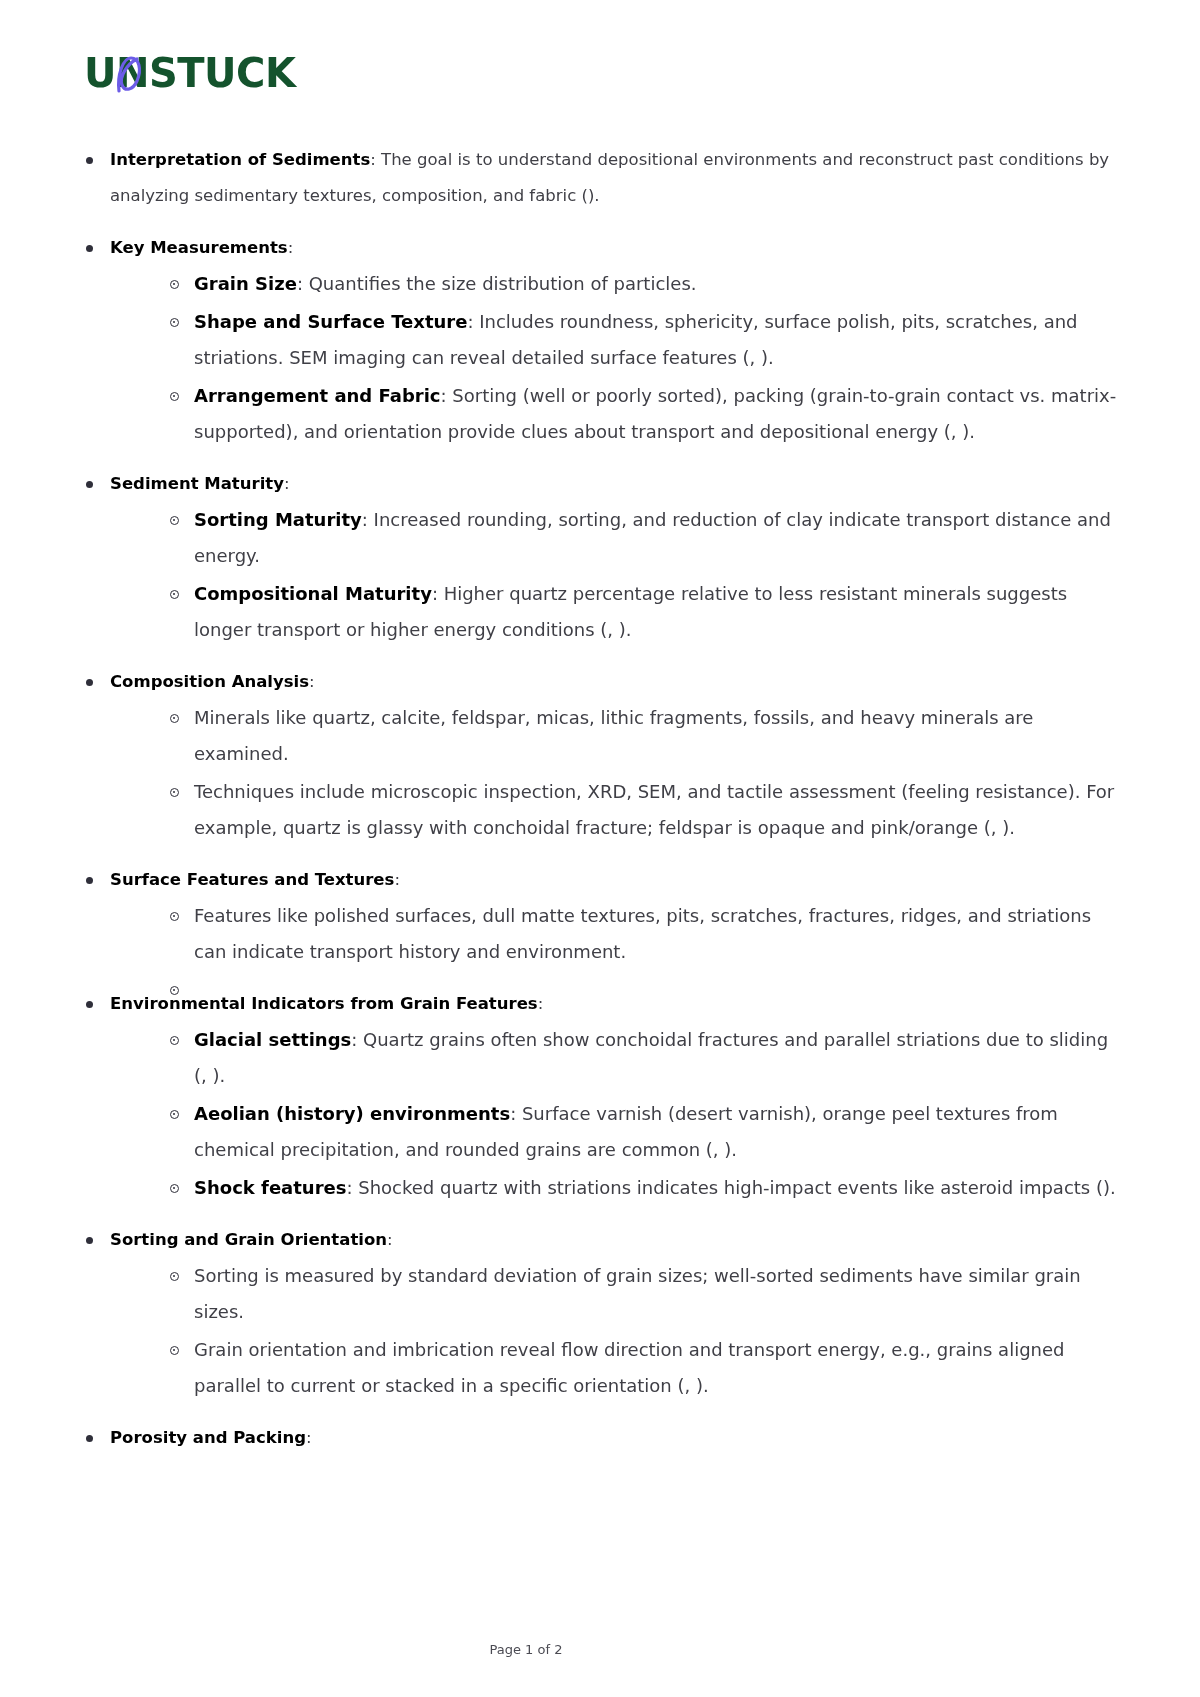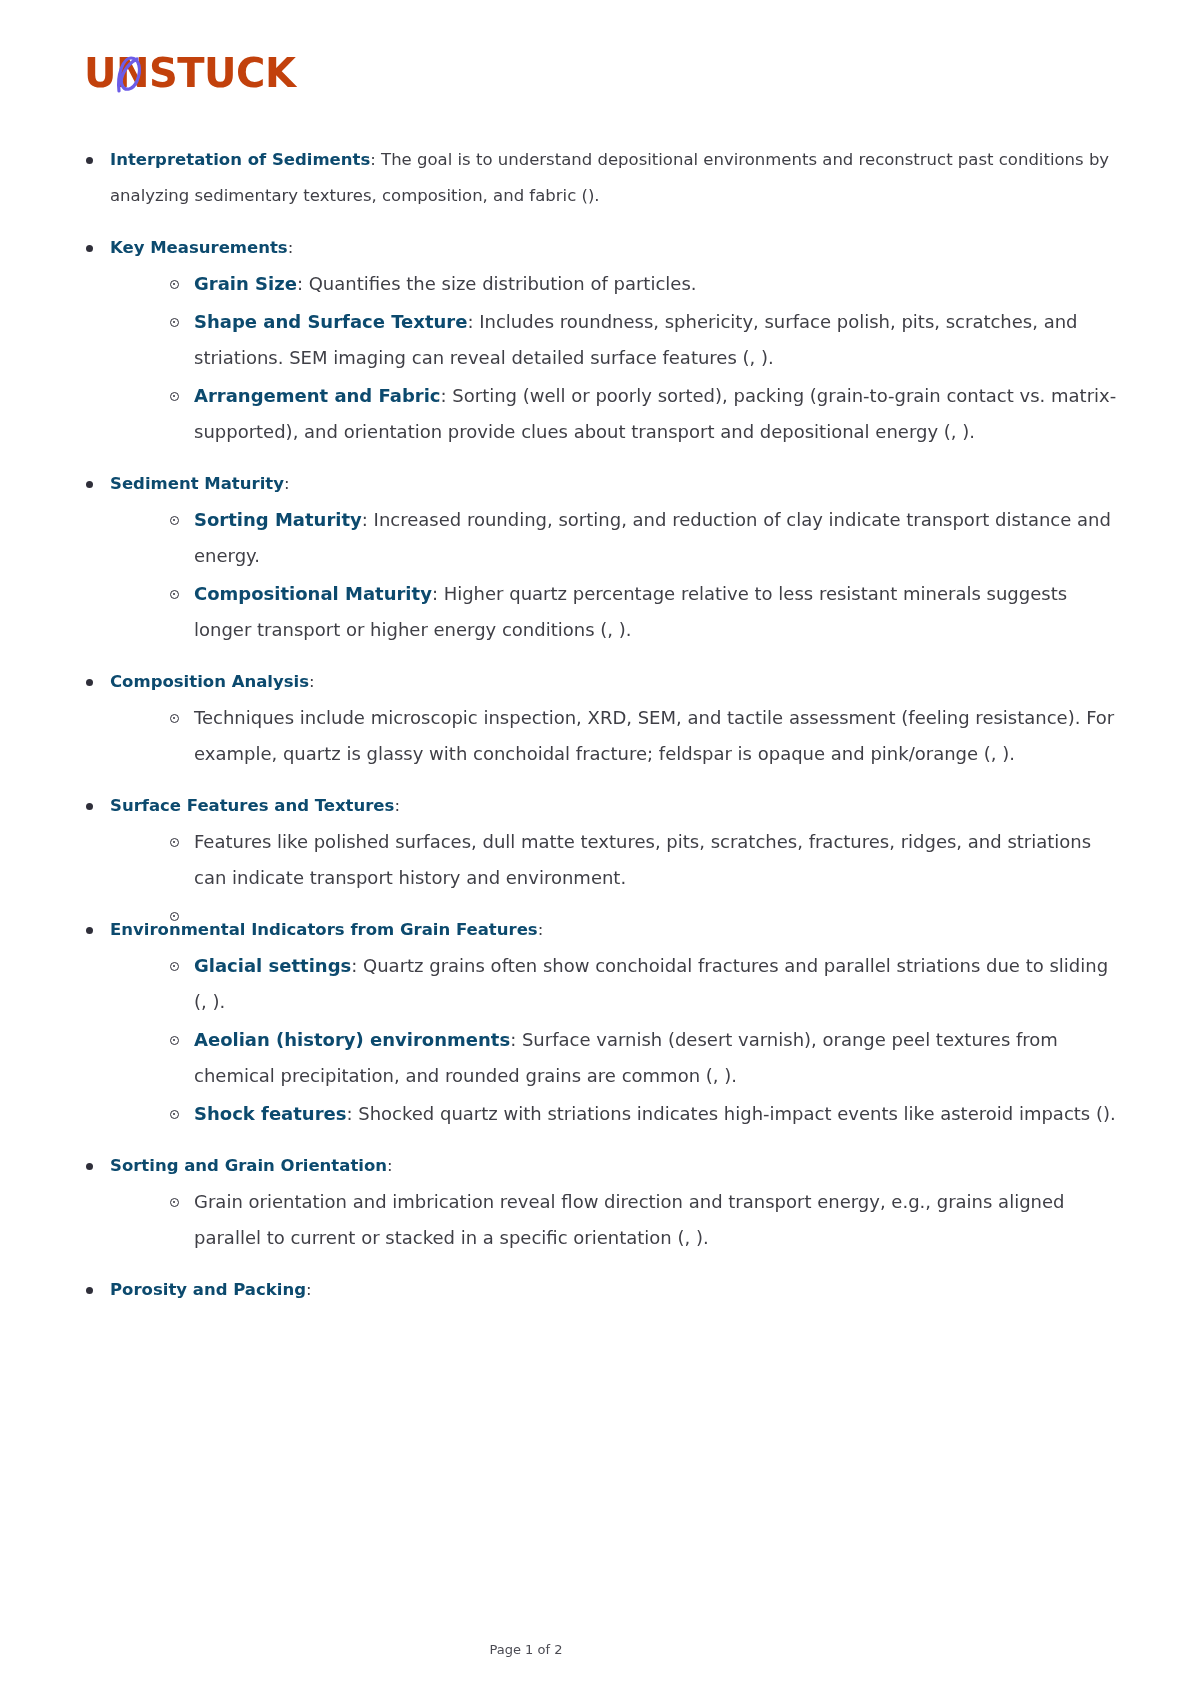--- a/index.html
+++ b/index.html
@@ -27,21 +27,21 @@
     align-items: center;
     padding-left: 4px;
   }
   .logo {
     position: relative;
     display: inline-block;
     font-size: 40px;
     font-weight: 800;
     letter-spacing: -0.5px;
     line-height: 1;
-    color: #c2410c;
+    color: #14532d;
     font-family: "DejaVu Sans", "Liberation Sans", sans-serif;
   }
   .logo .logo-text { position: relative; z-index: 1; }
   .logo .logo-loop {
     position: absolute;
     left: 27px;
     top: 2px;
     width: 40px;
     height: 38px;
     z-index: 2;
@@ -98,21 +98,21 @@
     width: 2.6px;
     height: 2.6px;
     background: #2f2f3a;
     border-radius: 50%;
   }
 
   .sub-block { margin-top: 14px; margin-bottom: 4px; }
 
   b.term {
     font-weight: 700;
-    color: #0c4a6e;
+    color: #000000;
   }
 
   .spacer-after-head { margin-bottom: 4px; }
 
   
   .footer {
     position: absolute;
     left: 0;
     bottom: 40px;
     width: 1052px;
@@ -142,32 +142,34 @@
         <li class="l1 spacer-after-head"><span class="bullet1"></span><b class="term">Key Measurements</b><span>:</span><ul class="lvl2 sub-block">
             <li class="l2"><span class="bullet2"></span><b class="term">Grain Size</b><span>: Quantifies the size distribution of particles.</span></li>
             <li class="l2"><span class="bullet2"></span><b class="term">Shape and Surface Texture</b><span>: Includes roundness, sphericity, surface polish, pits, scratches, and striations. SEM imaging can reveal detailed surface features (, ).</span></li>
             <li class="l2"><span class="bullet2"></span><b class="term">Arrangement and Fabric</b><span>: Sorting (well or poorly sorted), packing (grain-to-grain contact vs. matrix-supported), and orientation provide clues about transport and depositional energy (, ).</span></li>
           </ul></li>
         <li class="l1 spacer-after-head"><span class="bullet1"></span><b class="term">Sediment Maturity</b><span>:</span><ul class="lvl2 sub-block">
             <li class="l2"><span class="bullet2"></span><b class="term">Sorting Maturity</b><span>: Increased rounding, sorting, and reduction of clay indicate transport distance and energy.</span></li>
             <li class="l2"><span class="bullet2"></span><b class="term">Compositional Maturity</b><span>: Higher quartz percentage relative to less resistant minerals suggests longer transport or higher energy conditions (, ).</span></li>
           </ul></li>
         <li class="l1 spacer-after-head"><span class="bullet1"></span><b class="term">Composition Analysis</b><span>:</span><ul class="lvl2 sub-block">
+            <li class="l2"><span class="bullet2"></span><span>Minerals like quartz, calcite, feldspar, micas, lithic fragments, fossils, and heavy minerals are examined.</span></li>
             <li class="l2"><span class="bullet2"></span><span>Techniques include microscopic inspection, XRD, SEM, and tactile assessment (feeling resistance). For example, quartz is glassy with conchoidal fracture; feldspar is opaque and pink/orange (, ).</span></li>
           </ul></li>
         <li class="l1 spacer-after-head"><span class="bullet1"></span><b class="term">Surface Features and Textures</b><span>:</span><ul class="lvl2 sub-block">
             <li class="l2"><span class="bullet2"></span><span>Features like polished surfaces, dull matte textures, pits, scratches, fractures, ridges, and striations can indicate transport history and environment.</span></li>
             <li class="l2"><span class="bullet2"></span></li>
           </ul></li>
         <li class="l1 spacer-after-head"><span class="bullet1"></span><b class="term">Environmental Indicators from Grain Features</b><span>:</span><ul class="lvl2 sub-block">
             <li class="l2"><span class="bullet2"></span><b class="term">Glacial settings</b><span>: Quartz grains often show conchoidal fractures and parallel striations due to sliding (, ).</span></li>
             <li class="l2"><span class="bullet2"></span><b class="term">Aeolian (history) environments</b><span>: Surface varnish (desert varnish), orange peel textures from chemical precipitation, and rounded grains are common (, ).</span></li>
             <li class="l2"><span class="bullet2"></span><b class="term">Shock features</b><span>: Shocked quartz with striations indicates high-impact events like asteroid impacts ().</span></li>
           </ul></li>
         <li class="l1 spacer-after-head"><span class="bullet1"></span><b class="term">Sorting and Grain Orientation</b><span>:</span><ul class="lvl2 sub-block">
+            <li class="l2"><span class="bullet2"></span><span>Sorting is measured by standard deviation of grain sizes; well-sorted sediments have similar grain sizes.</span></li>
             <li class="l2"><span class="bullet2"></span><span>Grain orientation and imbrication reveal flow direction and transport energy, e.g., grains aligned parallel to current or stacked in a specific orientation (, ).</span></li>
           </ul></li>
         <li class="l1"><span class="bullet1"></span><b class="term">Porosity and Packing</b><span>:</span></li>
       </ul>
   </div>
 
   <div class="footer">
     <span>Page 1 of 2</span>
   </div>
 

